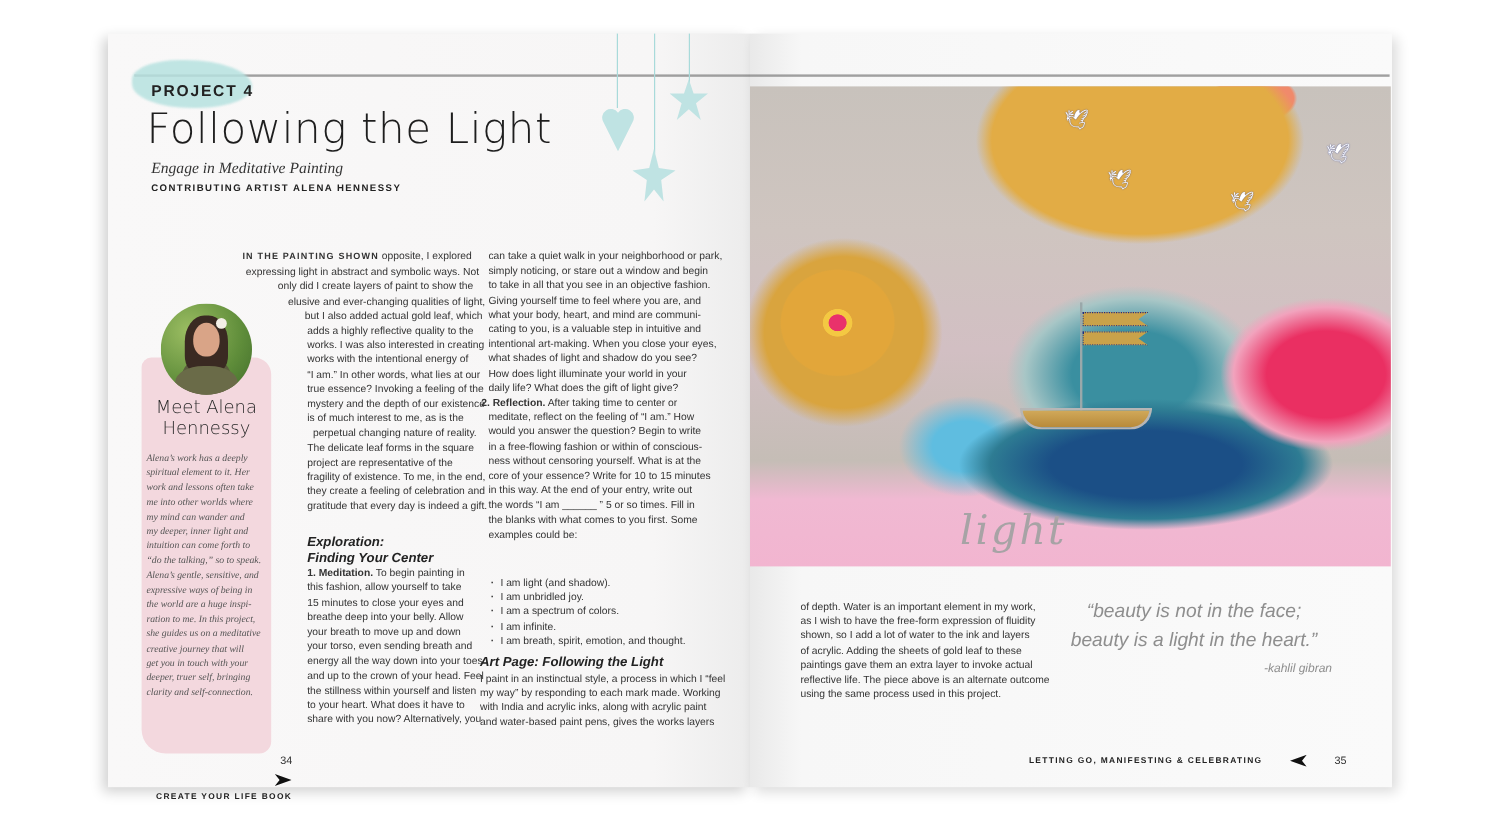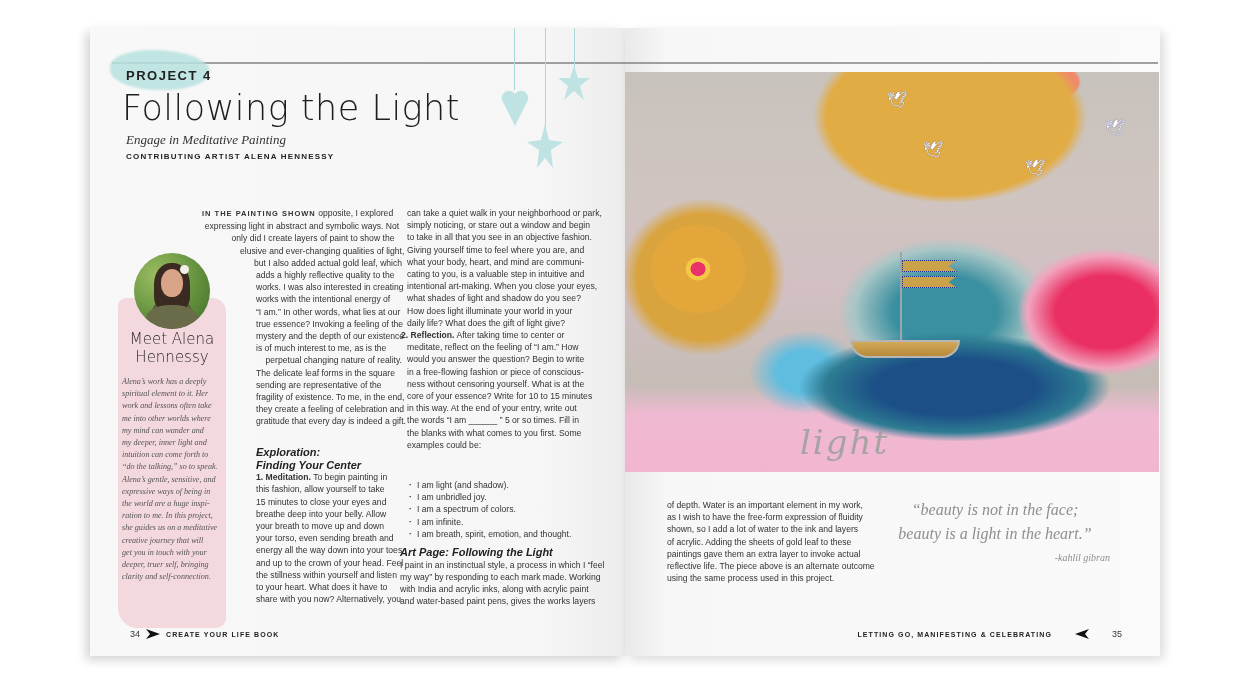--- a/index.html
+++ b/index.html
@@ -47,21 +47,21 @@
   .h-italic { font-family: "Liberation Sans", sans-serif; font-style: italic; font-weight: bold; font-size: 11px; line-height: 12.6px; color: #222; }
   .col-a .body-text span, .col-b span, .col-c span, .right-text span { display: block; white-space: nowrap; }
 
   .col-b { position: absolute; left: 317px; top: 179px; width: 200px; }
   .list { margin-top: 28px; list-style: none; }
   .list li { padding-left: 10px; position: relative; white-space: nowrap; }
   .list li::before { content: "·"; position: absolute; left: 2px; font-weight: bold; }
 
   .col-c { position: absolute; left: 310px; top: 518px; width: 210px; }
 
-  .footer-left { position: absolute; left: 40px; top: 601px; display: flex; align-items: center; gap: 6px; }
+  .footer-left { position: absolute; left: 40px; top: 601px; display: flex; align-items: flex-end; gap: 6px; flex-direction: column; }
   .folio { font-size: 9px; color: #333; }
   .running { font-size: 7px; font-weight: bold; letter-spacing: 1.1px; color: #222; }
   .heart-right { width: 14px; height: 10px; }
 
   .painting { position: absolute; left: 535px; top: 44px; width: 534px; height: 400px; overflow: hidden;
     background:
       radial-gradient(ellipse 60px 56px at 73px 197px, #e9326b 0 12%, #f4c842 13% 20%, #e2a63a 21% 78%, transparent 80%),
       radial-gradient(ellipse 110px 105px at 78px 205px, #d9a43e 0 60%, transparent 75%),
       radial-gradient(ellipse 190px 120px at 325px 45px, #e2ac45 0 65%, transparent 72%),
       radial-gradient(ellipse 60px 35px at 420px 10px, #f08a6b 0 55%, transparent 60%),
@@ -71,21 +71,21 @@
       radial-gradient(ellipse 80px 60px at 180px 300px, #5fbde0 0 35%, transparent 70%),
       linear-gradient(180deg, #c8c2bc 0%, #cfc5c0 30%, #d2bfc3 55%, #c5bdb6 78%, #f0b9d2 86%, #f2b5d0 100%);
   }
   .painting .bird { position: absolute; color: #fff; font-size: 16px; text-shadow: 0 0 1px #1b2c8a; }
   .painting .boat { position: absolute; left: 225px; top: 268px; width: 110px; height: 18px; background: linear-gradient(180deg,#d1a95a,#b88a3a); border: 2px solid #b6b6b6; border-radius: 0 0 40px 40px; }
   .painting .mast { position: absolute; left: 275px; top: 180px; width: 2px; height: 90px; background: #9aa8aa; }
   .painting .flag { position: absolute; left: 277px; background: #c9a24a; border: 1px dotted #1b2c8a; height: 12px; width: 55px; clip-path: polygon(0 0,100% 0,85% 50%,100% 100%,0 100%); }
   .painting .word { position: absolute; left: 175px; top: 350px; font-family: "DejaVu Serif", serif; font-style: italic; font-size: 34px; color: #a7a3a5; letter-spacing: 2px; }
 
   .right-text { position: absolute; left: 42px; top: 471px; width: 210px; }
-  .quote { position: absolute; left: 235px; top: 470px; width: 270px; font-family: Liberation Serif, serif; font-style: italic; font-size: 16px; line-height: 24px; color: #8e8e8e; text-align: center; }
+  .quote { position: absolute; left: 235px; top: 470px; width: 270px; font-family: Liberation Sans, sans-serif; font-style: italic; font-size: 16px; line-height: 24px; color: #8e8e8e; text-align: center; }
   .quote .attr { display: block; font-size: 10px; text-align: right; padding-right: 20px; }
   .footer-right { position: absolute; right: 38px; top: 601px; display: flex; align-items: center; gap: 23px; }
 </style>
 </head>
 <body>
 
 <div class="spread">
 
   <div class="page page-left">
     <div class="rule" style="left:22px; width:513px;"></div>
@@ -116,23 +116,23 @@
       <span class="line" style="padding-left:22px;text-align:center">only did I create layers of paint to show the</span>
       <span class="line" style="padding-left:38px;text-align:center">elusive and ever-changing qualities of light,</span>
       <span class="line" style="padding-left:52px;text-align:left">but I also added actual gold leaf, which</span>
       <span class="line" style="padding-left:54px;text-align:left">adds a highly reflective quality to the</span>
       <span class="line" style="padding-left:54px;text-align:left">works. I was also interested in creating</span>
       <span class="line" style="padding-left:54px;text-align:left">works with the intentional energy of</span>
       <span class="line" style="padding-left:54px;text-align:left">“I am.” In other words, what lies at our</span>
       <span class="line" style="padding-left:54px;text-align:left">true essence? Invoking a feeling of the</span>
       <span class="line" style="padding-left:54px;text-align:left">mystery and the depth of our existence</span>
       <span class="line" style="padding-left:54px;text-align:left">is of much interest to me, as is the</span>
-      <span class="line" style="padding-left:54px;text-align:right">perpetual changing nature of reality.</span>
+      <span class="line" style="padding-left:54px;text-align:center">perpetual changing nature of reality.</span>
       <span class="line" style="padding-left:54px;text-align:left">The delicate leaf forms in the square</span>
-      <span class="line" style="padding-left:54px;text-align:left">sending are representative of the</span>
+      <span class="line" style="padding-left:54px;text-align:left">project are representative of the</span>
       <span class="line" style="padding-left:54px;text-align:left">fragility of existence. To me, in the end,</span>
       <span class="line" style="padding-left:54px;text-align:left">they create a feeling of celebration and</span>
       <span class="line" style="padding-left:54px;text-align:left">gratitude that every day is indeed a gift.</span>
     </div>
 
     <div class="pink-wash"></div>
     <div class="avatar">
       <div class="hair"></div>
       <div class="body"></div>
       <div class="face"></div>
@@ -189,21 +189,21 @@
       <span>Giving yourself time to feel where you are, and</span>
       <span>what your body, heart, and mind are communi-</span>
       <span>cating to you, is a valuable step in intuitive and</span>
       <span>intentional art-making. When you close your eyes,</span>
       <span>what shades of light and shadow do you see?</span>
       <span>How does light illuminate your world in your</span>
       <span>daily life? What does the gift of light give?</span>
       <span style="margin-left:-6px"><b>2. Reflection.</b><span style="display:inline"> After taking time to center or</span></span>
       <span>meditate, reflect on the feeling of “I am.” How</span>
       <span>would you answer the question? Begin to write</span>
-      <span>in a free-flowing fashion or piece of conscious-</span>
+      <span>in a free-flowing fashion or within of conscious-</span>
       <span>ness without censoring yourself. What is at the</span>
       <span>core of your essence? Write for 10 to 15 minutes</span>
       <span>in this way. At the end of your entry, write out</span>
       <span>the words “I am ______ ” 5 or so times. Fill in</span>
       <span>the blanks with what comes to you first. Some</span>
       <span>examples could be:</span>
       <ul class="list">
         <li>I am light (and shadow).</li>
         <li>I am unbridled joy.</li>
         <li>I am a spectrum of colors.</li>

